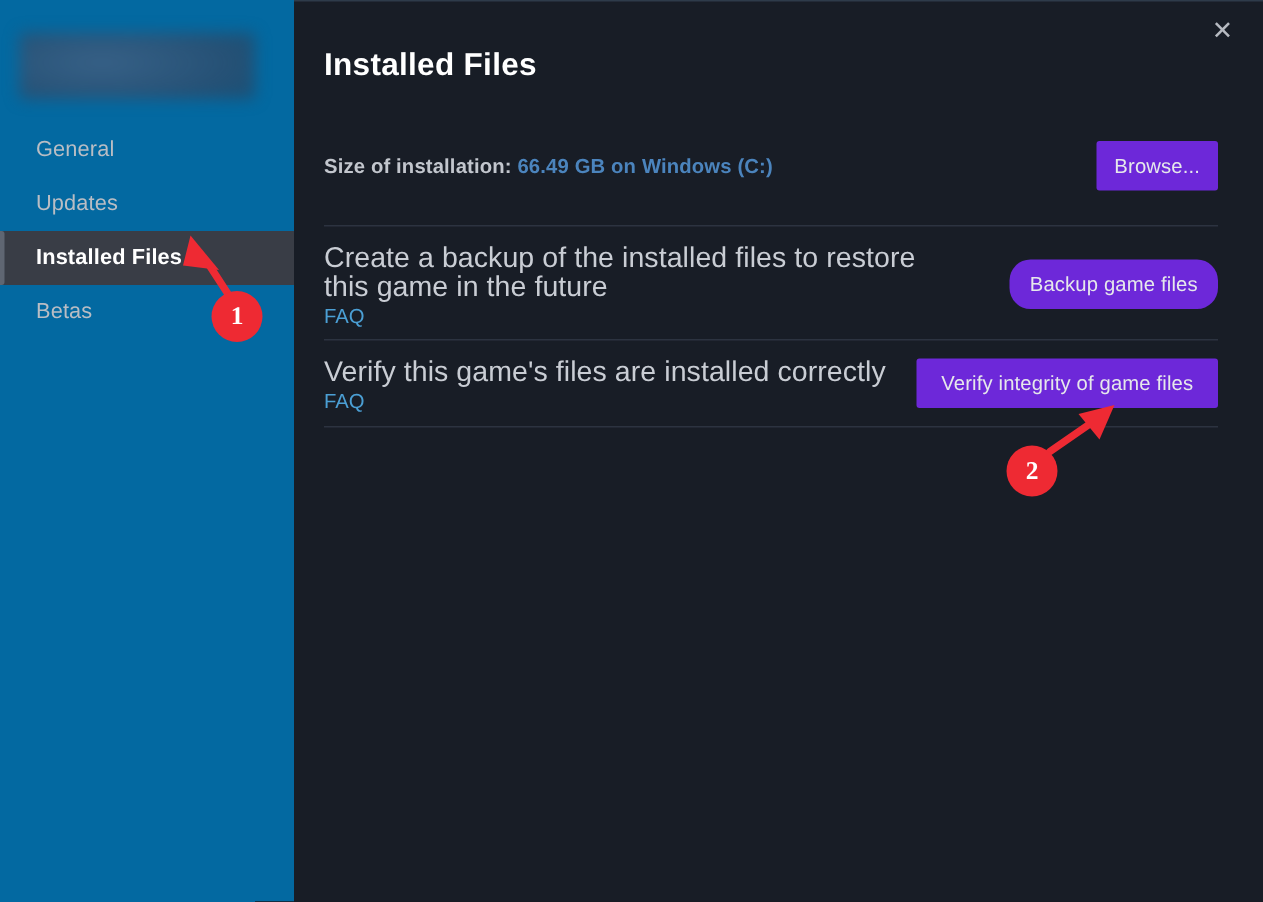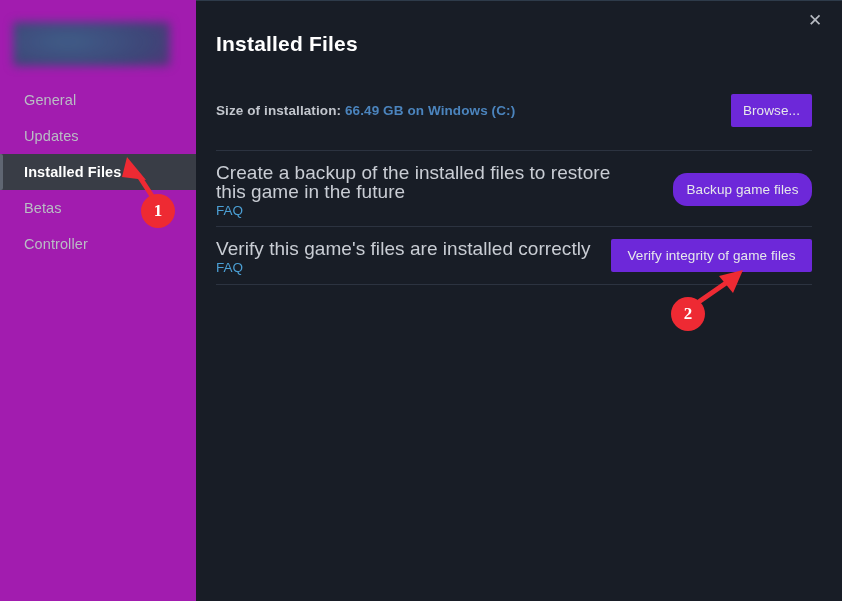--- a/index.html
+++ b/index.html
@@ -16,21 +16,21 @@
     height: 601px;
     display: flex;
     background: #181d26;
   }
 
   
   #sidebar {
     position: relative;
     width: 196px;
     height: 601px;
-    background: #a21caf;
+    background: #0369a1;
     flex: 0 0 196px;
     padding-top: 0;
   }
   #game-title-blur {
     position: absolute;
     left: 13px;
     top: 22px;
     width: 157px;
     height: 44px;
     border-radius: 3px;
@@ -215,23 +215,20 @@
       <div class="nav-item">
         <span>Updates</span>
       </div>
       <div class="nav-item active">
         <span class="nav-accent"></span>
         <span>Installed Files</span>
       </div>
       <div class="nav-item">
         <span>Betas</span>
       </div>
-      <div class="nav-item">
-        <span>Controller</span>
-      </div>
     </div>
   </div>
 
   <div id="main">
 
     <div id="close-btn">
       <span>✕</span>
     </div>
 
     <div id="page-title">Installed Files</div>

